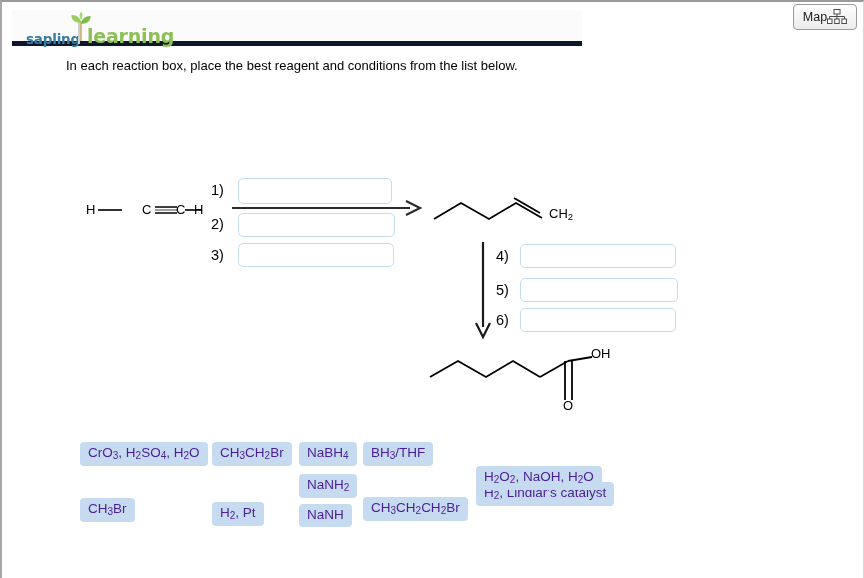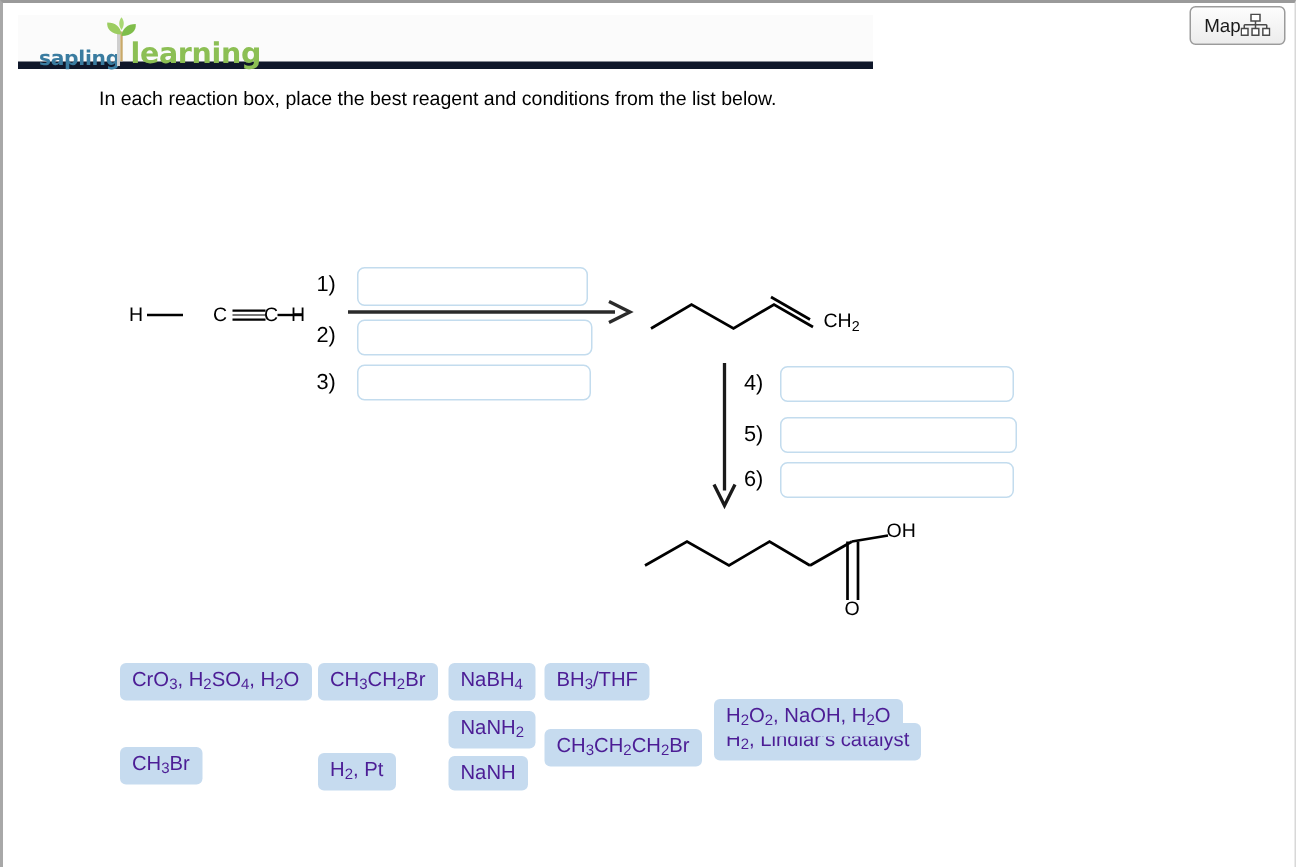--- a/index.html
+++ b/index.html
@@ -243,19 +243,19 @@
   <div id="reagent-list">
     <div class="chip" style="left:78px;  top:440px;">CrO<sub>3</sub>, H<sub>2</sub>SO<sub>4</sub>, H<sub>2</sub>O</div>
     <div class="chip" style="left:210px; top:440px;">CH<sub>3</sub>CH<sub>2</sub>Br</div>
     <div class="chip" style="left:297px; top:440px;">NaBH<sub>4</sub></div>
     <div class="chip" style="left:361px; top:440px;">BH<sub>3</sub>/THF</div>
     <div class="chip" style="left:474px; top:440px;margin-top:40px;">H<sub>2</sub>, Lindlar's catalyst</div>
 
     <div class="chip" style="left:78px;  top:468px;margin-top:28px;">CH<sub>3</sub>Br</div>
     <div class="chip" style="left:210px; top:500px;">H<sub>2</sub>, Pt</div>
     <div class="chip" style="left:297px; top:472px;">NaNH<sub>2</sub></div>
-    <div class="chip" style="left:361px; top:484px;">CH<sub>3</sub>CH<sub>2</sub>CH<sub>2</sub>Br</div>
+    <div class="chip" style="left:361px; top:495px;">CH<sub>3</sub>CH<sub>2</sub>CH<sub>2</sub>Br</div>
     <div class="chip" style="left:474px; top:464px;">H<sub>2</sub>O<sub>2</sub>, NaOH, H<sub>2</sub>O</div>
 
     <div class="chip" style="left:297px; top:502px;">NaNH</div>
   </div>
 
 </div>
 
 </body></html>

